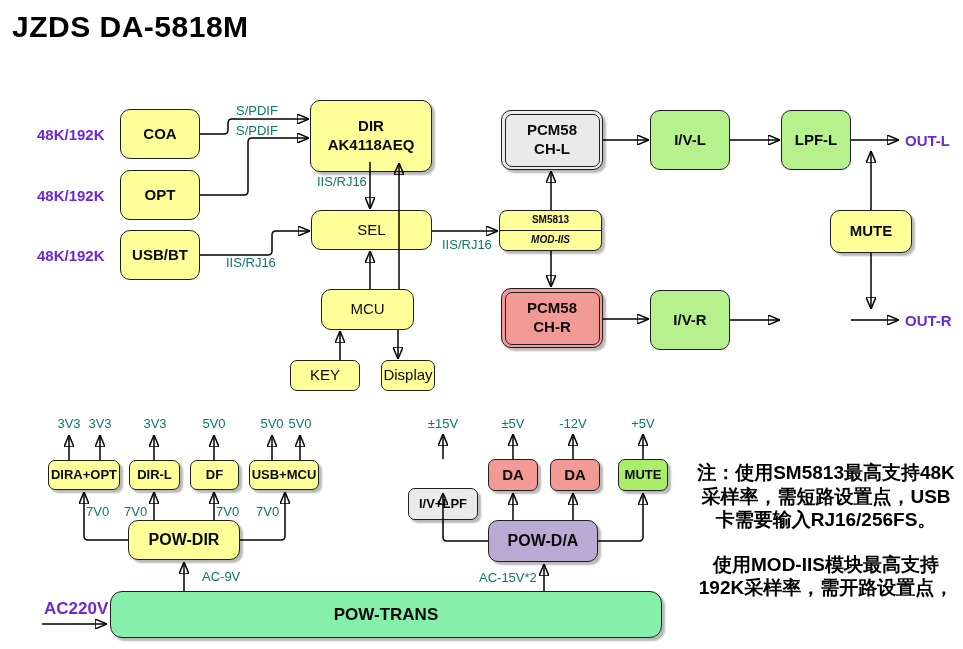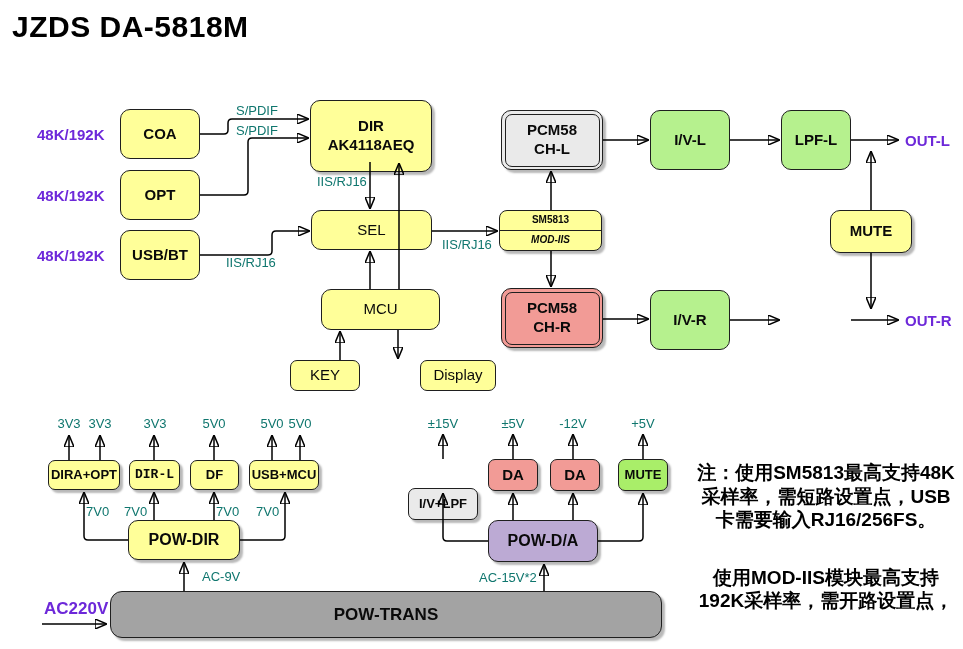--- a/index.html
+++ b/index.html
@@ -10,35 +10,35 @@
        display:flex;flex-direction:column;align-items:center;justify-content:center;
        font-weight:bold;font-size:15px;text-align:center;line-height:1.25;color:#0a0a0a;z-index:1;}
   .reg{font-weight:normal;text-align:right;}
   .sm-radius{border-radius:7px;}
   .yellow{background:#ffff99;}
   .green{background:#b6f18e;}
   .green2{background:#a9ee69;}
   .red{background:#f29b96;}
   .gray{background:#eaeaea;}
   .purple{background:#bcaad4;}
-  .white{background:#a3a3a3;}
+  .white{background:#86efac;}
   .shadow{box-shadow:3px 3px 2px rgba(0,0,0,0.28);}
   .dbl{padding:2.5px;}
   .dbl-in{box-sizing:border-box;border:1.4px solid #1f1f1f;border-radius:7px;width:100%;height:100%;
           display:flex;flex-direction:column;align-items:center;justify-content:center;}
   .split{padding:0;}
   .cell{box-sizing:border-box;width:100%;flex:1;display:flex;align-items:center;justify-content:center;
         font-size:10px;font-weight:bold;}
   .cell + .cell{border-top:1.2px solid #1f1f1f;font-style:italic;}
   .lbl{position:absolute;font-size:13px;color:#0f766e;white-space:nowrap;z-index:1;}
   .lbl-b{position:absolute;font-size:15px;font-weight:bold;color:#6d28d9;white-space:nowrap;z-index:1;}
   .ctr{text-align:center;}
   .note{position:absolute;left:692px;top:461px;width:268px;font-size:19px;font-weight:bold;
         text-align:center;line-height:23.5px;color:#000;z-index:1;}
-  .note .gap{margin-top:34px;}
+  .note .gap{margin-top:21px;}
   svg.wires{position:absolute;left:0;top:0;z-index:3;pointer-events:none;}
   svg.wires path, svg.wires line{stroke:#000;stroke-width:1.5;fill:none;}
   .small13{font-size:13px;}
   .fs16{font-size:16px;}
   .fs17{font-size:17px;}
 </style>
 </head>
 <body>
 
 <div class="stage">
@@ -58,23 +58,23 @@
   <div class="lbl" style="left:226px;top:255px;">IIS/RJ16</div>
   <div class="lbl" style="left:317px;top:174px;">IIS/RJ16</div>
   <div class="lbl" style="left:442px;top:237px;">IIS/RJ16</div>
 
   <div class="box yellow shadow" style="left:310px;top:100px;width:122px;height:72px;">
     <div>DIR</div>
     <div>AK4118AEQ</div>
   </div>
 
   <div class="box yellow reg" style="left:311px;top:210px;width:121px;height:40px;">SEL</div>
-  <div class="box yellow reg" style="left:321px;top:289px;width:119px;height:41px;">MCU</div>
+  <div class="box yellow reg" style="left:321px;top:289px;width:93px;height:41px;">MCU</div>
   <div class="box yellow reg sm-radius" style="left:290px;top:360px;width:70px;height:31px;">KEY</div>
-  <div class="box yellow reg sm-radius" style="left:381px;top:360px;width:76px;height:31px;margin-left:39px;">Display</div>
+  <div class="box yellow reg sm-radius" style="left:381px;top:360px;width:54px;height:31px;">Display</div>
 
   <div class="box yellow shadow split" style="left:499px;top:210px;width:103px;height:41px;border-radius:8px;">
     <div class="cell">SM5813</div>
     <div class="cell">MOD-IIS</div>
   </div>
 
   <div class="box gray shadow dbl" style="left:501px;top:110px;width:102px;height:60px;">
     <div class="dbl-in" style="background:transparent;">
       <div>PCM58</div>
       <div>CH-L</div>
@@ -95,21 +95,21 @@
   <div class="lbl-b" style="left:905px;top:312px;">OUT-R</div>
 
   <div class="lbl ctr" style="left:54px;top:416px;width:30px;">3V3</div>
   <div class="lbl ctr" style="left:85px;top:416px;width:30px;">3V3</div>
   <div class="lbl ctr" style="left:140px;top:416px;width:30px;">3V3</div>
   <div class="lbl ctr" style="left:199px;top:416px;width:30px;">5V0</div>
   <div class="lbl ctr" style="left:257px;top:416px;width:30px;">5V0</div>
   <div class="lbl ctr" style="left:285px;top:416px;width:30px;">5V0</div>
 
   <div class="box yellow sm-radius shadow small13" style="left:48px;top:460px;width:72px;height:30px;">DIRA+OPT</div>
-  <div class="box yellow sm-radius shadow small13" style="left:129px;top:460px;width:51px;height:30px;font-family:Liberation Mono, monospace;">DIR-L</div>
+  <div class="box yellow sm-radius shadow small13" style="left:129px;top:460px;width:51px;height:30px;">DIR-L</div>
   <div class="box yellow sm-radius shadow small13" style="left:190px;top:460px;width:49px;height:30px;">DF</div>
   <div class="box yellow sm-radius shadow small13" style="left:249px;top:460px;width:70px;height:30px;">USB+MCU</div>
 
   <div class="lbl" style="left:86px;top:504px;">7V0</div>
   <div class="lbl" style="left:124px;top:504px;">7V0</div>
   <div class="lbl" style="left:216px;top:504px;">7V0</div>
   <div class="lbl" style="left:256px;top:504px;">7V0</div>
 
   <div class="box yellow shadow fs16" style="left:128px;top:520px;width:112px;height:40px;">POW-DIR</div>
   <div class="lbl" style="left:202px;top:569px;">AC-9V</div>

